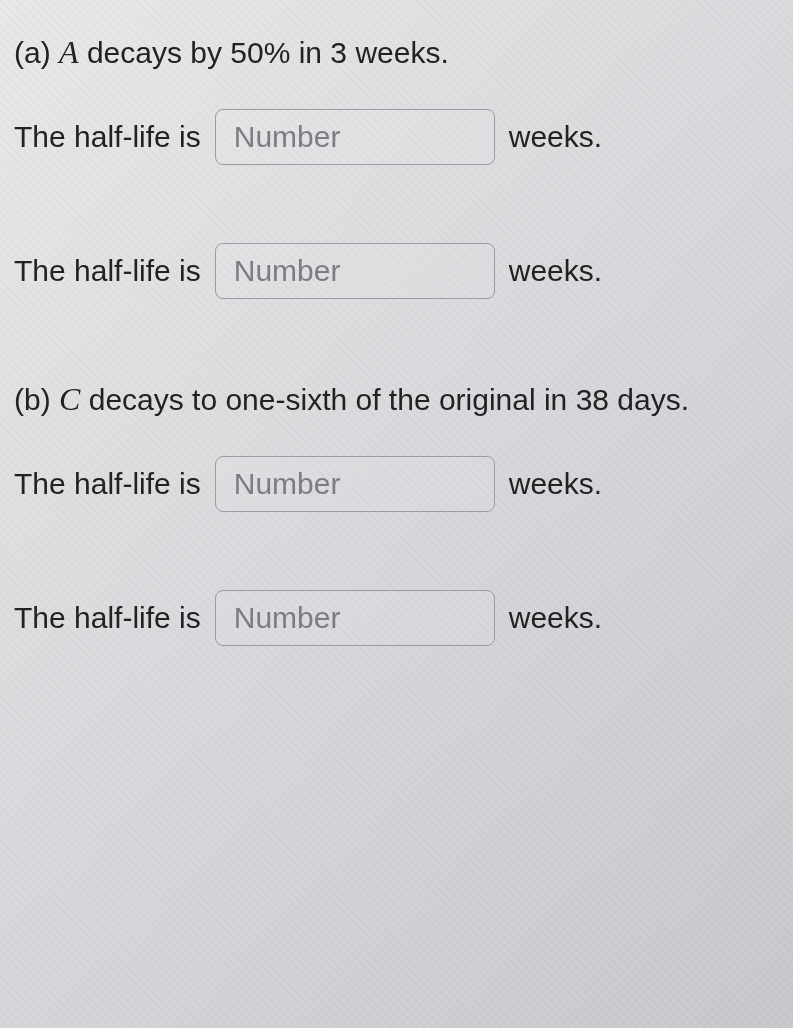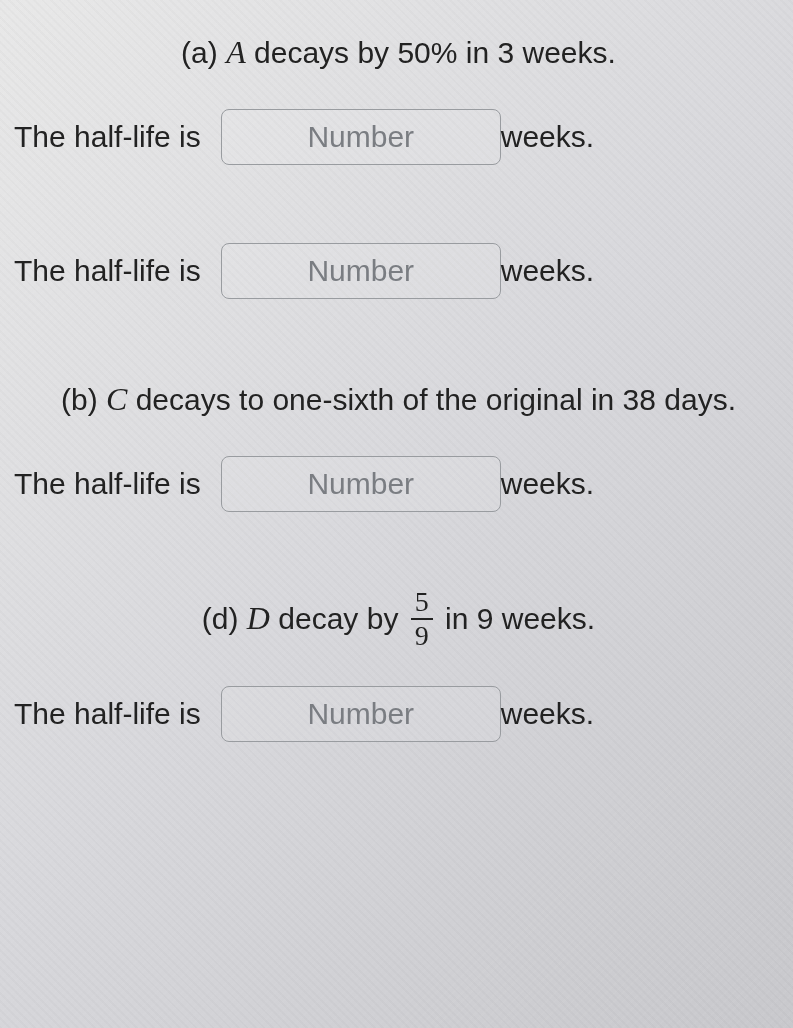--- a/index.html
+++ b/index.html
@@ -1,19 +1,18 @@
 <!DOCTYPE html>
 <html><head>
   <meta charset="utf-8">
   <style>
     * {
       margin: 0;
       padding: 0;
       box-sizing: border-box;
-      text-align: center;
     }
     body {
       width: 793px;
       height: 1028px;
       background: linear-gradient(135deg, #e8e8e8 0%, #d8d8dc 50%, #c8c8cc 100%);
       font-family: Arial, Helvetica, sans-serif;
       padding: 30px 10px 30px 14px;
       color: #222;
       font-size: 30px;
       position: relative;
@@ -38,38 +37,38 @@
     .problem:last-child {
       margin-bottom: 0;
     }
     .question-line {
       margin-bottom: 34px;
       line-height: 1.4;
     }
     .answer-line {
       display: flex;
       align-items: center;
+      gap: 14px;
       flex-wrap: nowrap;
     }
     .italic-var {
       font-family: 'Times New Roman', Times, serif;
       font-style: italic;
       font-size: 32px;
     }
     .number-input {
       display: inline-block;
       border: 1.5px solid #999ca0;
       border-radius: 8px;
       background: rgba(255,255,255,0.08);
       padding: 10px 18px;
       color: #7a7d82;
       font-size: 30px;
       min-width: 280px;
       font-family: Arial, Helvetica, sans-serif;
-      margin-left: 20px;
     }
     .fraction {
       display: inline-flex;
       flex-direction: column;
       align-items: center;
       vertical-align: middle;
       font-family: 'Times New Roman', Times, serif;
       font-size: 28px;
       line-height: 1;
       margin: 0 4px;
@@ -113,25 +112,18 @@
     <span class="italic-var">C</span><span> decays to one-sixth of the original in 38 days.</span>
   </div>
   <div class="answer-line">
     <span>The half-life is</span>
     <span class="number-input">Number</span>
     <span>weeks.</span>
   </div>
 </div>
 
 <div class="problem">
-  <div class="question-line">
-    <span>(d)</span>
-    <span class="italic-var">D</span><span> decay by </span><span class="fraction">
-        <span class="num">5</span>
-        <span class="den">9</span>
-      </span><span> in 9 weeks.</span>
-  </div>
   <div class="answer-line">
     <span>The half-life is</span>
     <span class="number-input">Number</span>
     <span>weeks.</span>
   </div>
 </div>
 
 </body></html>

